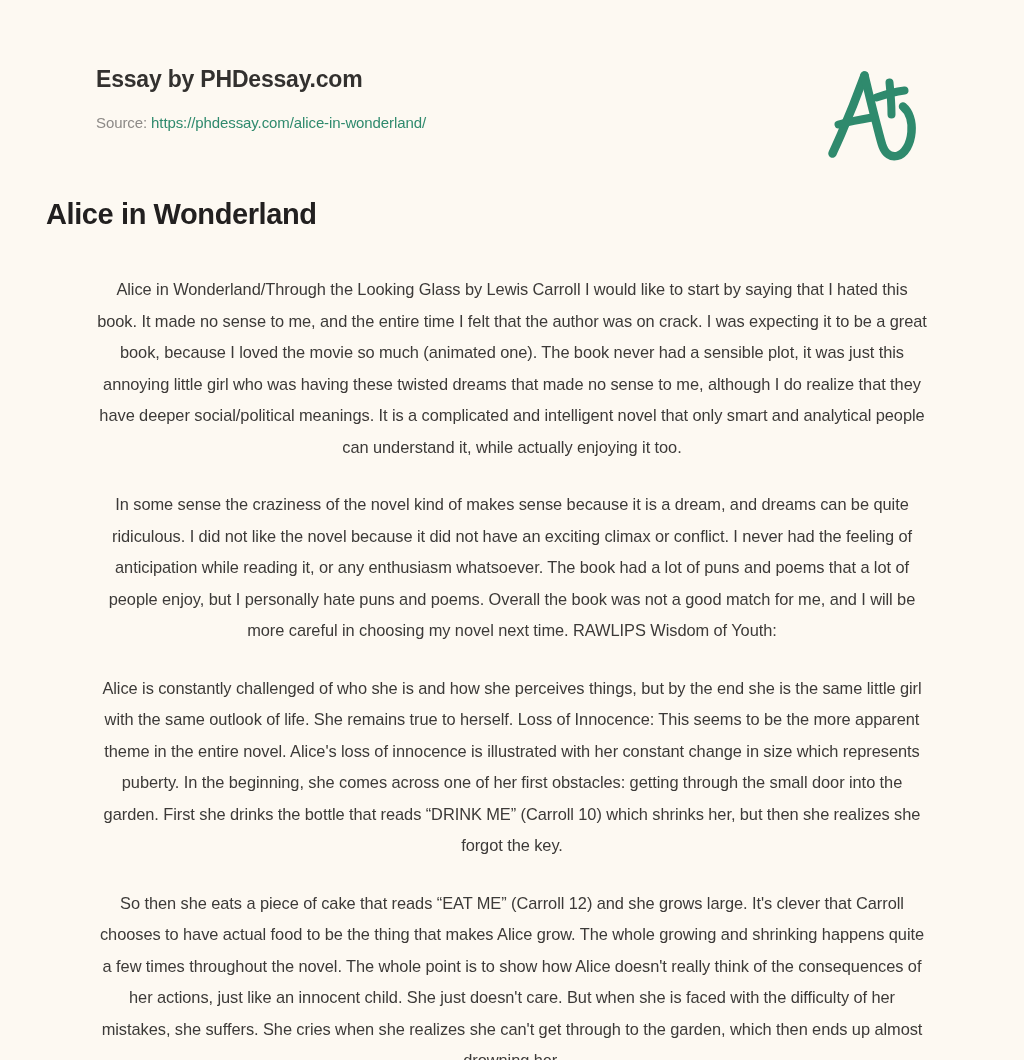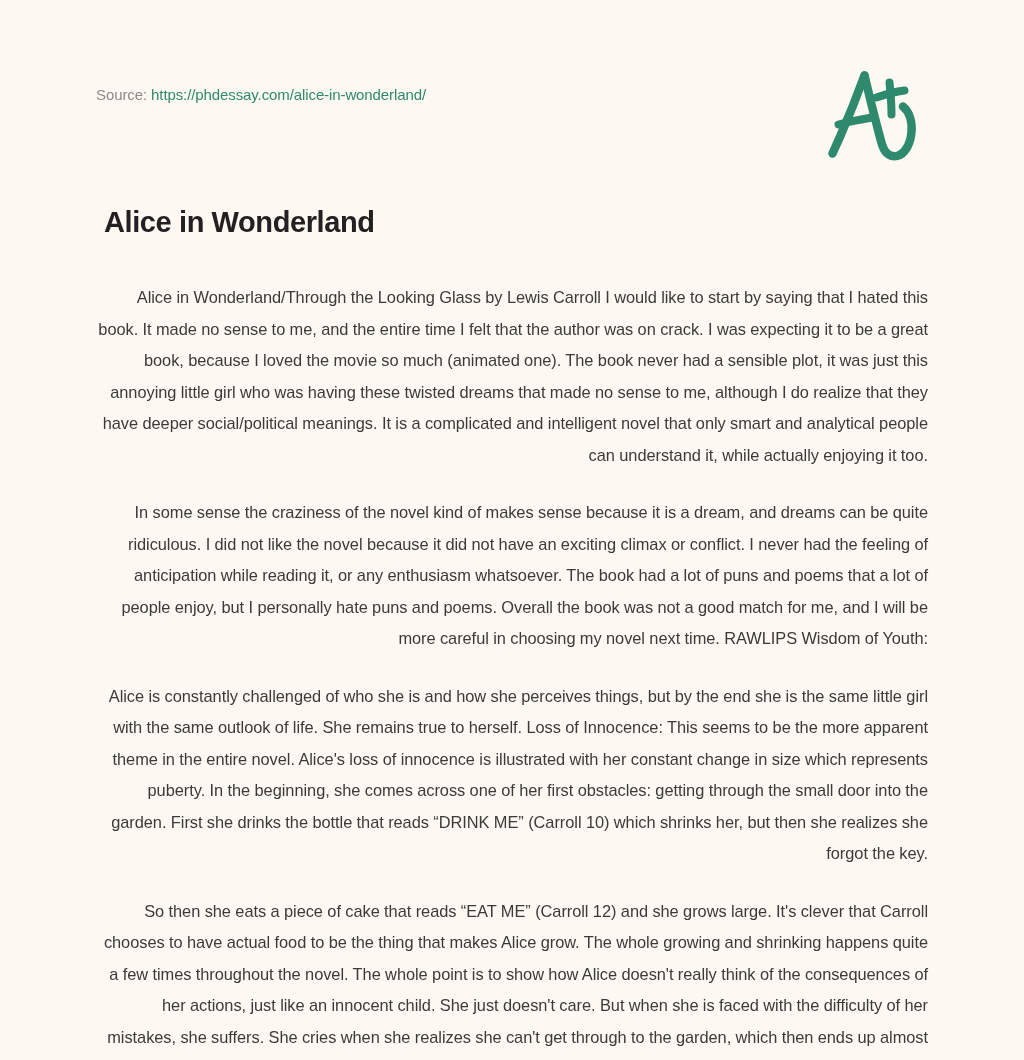--- a/index.html
+++ b/index.html
@@ -60,53 +60,54 @@
     position: absolute;
     top: 62px;
     right: 96px;
     width: 112px;
     height: 104px;
   }
   .logo svg { display: block; width: 112px; height: 104px; }
 
   
   .doc-title {
-    margin: 8px;
-    padding: 0 96px;
+    margin: 0;
+    padding: 0 46px;
     font-size: 29px;
     font-weight: bold;
     letter-spacing: -0.4px;
     color: #222020;
     line-height: 1.25;
   }
 
   
   .article {
     padding: 0 96px;
     margin-top: 42px;
   }
 
   .article p {
     margin: 0 0 26px 0;
     font-size: 16.4px;
     line-height: 31.5px;
     color: #3c3a38;
     letter-spacing: -0.05px;
-    text-align: right;
+    text-align: center;
     word-spacing: -0.1px;
   }
   .article p:last-child { margin-bottom: 0; }
 </style>
 </head>
 <body>
 
 <div class="page">
 
   <div class="header">
 
+    <div class="brand-line">Essay by PHDessay.com</div>
 
     <div class="source-line">
       <span>Source:</span>
       <a class="source-link" href="#">https://phdessay.com/alice-in-wonderland/</a>
     </div>
 
     <div class="logo">
       <svg viewBox="0 0 112 104" xmlns="http://www.w3.org/2000/svg">
         <g fill="none" stroke="#2f8a6d" stroke-linecap="round" stroke-linejoin="round">
 

